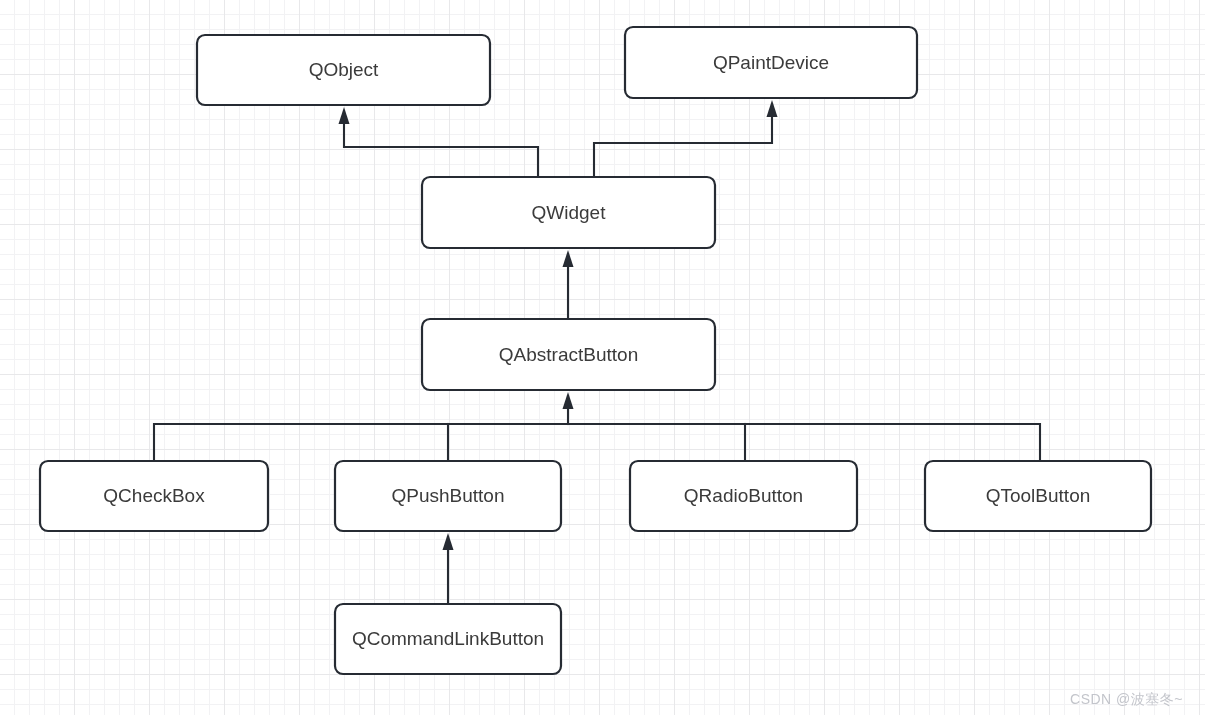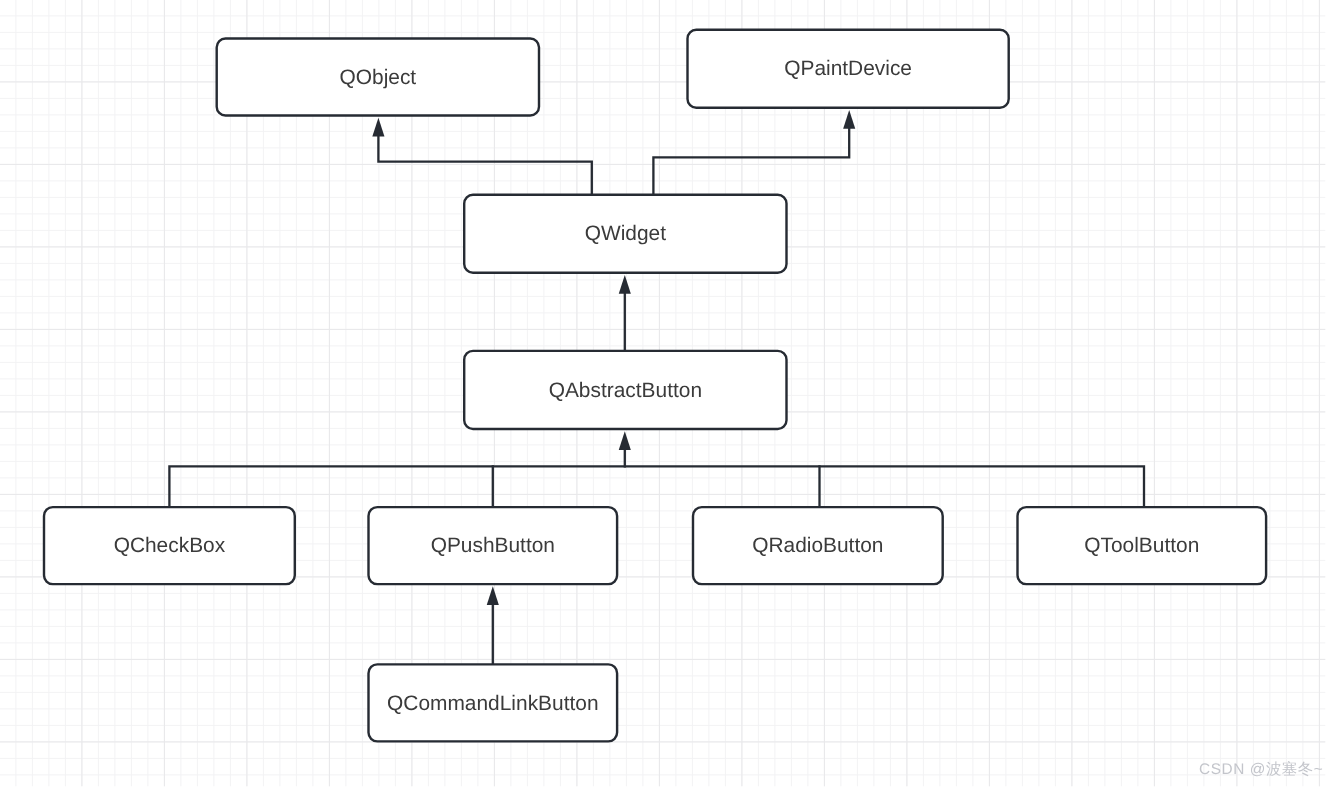--- a/index.html
+++ b/index.html
@@ -54,21 +54,21 @@
     fill: none;
     stroke-linecap: square;
     stroke-linejoin: miter;
   }
   .arrow-head {
     fill: #262b33;
     stroke: none;
   }
   .watermark {
     position: absolute;
-    right: 2px;
+    right: 22px;
     bottom: 6px;
     font-family: "Liberation Sans", sans-serif;
     font-size: 14px;
     color: #c3c5cb;
     letter-spacing: 0.5px;
     white-space: nowrap;
     user-select: none;
   }
 </style>
 </head>

